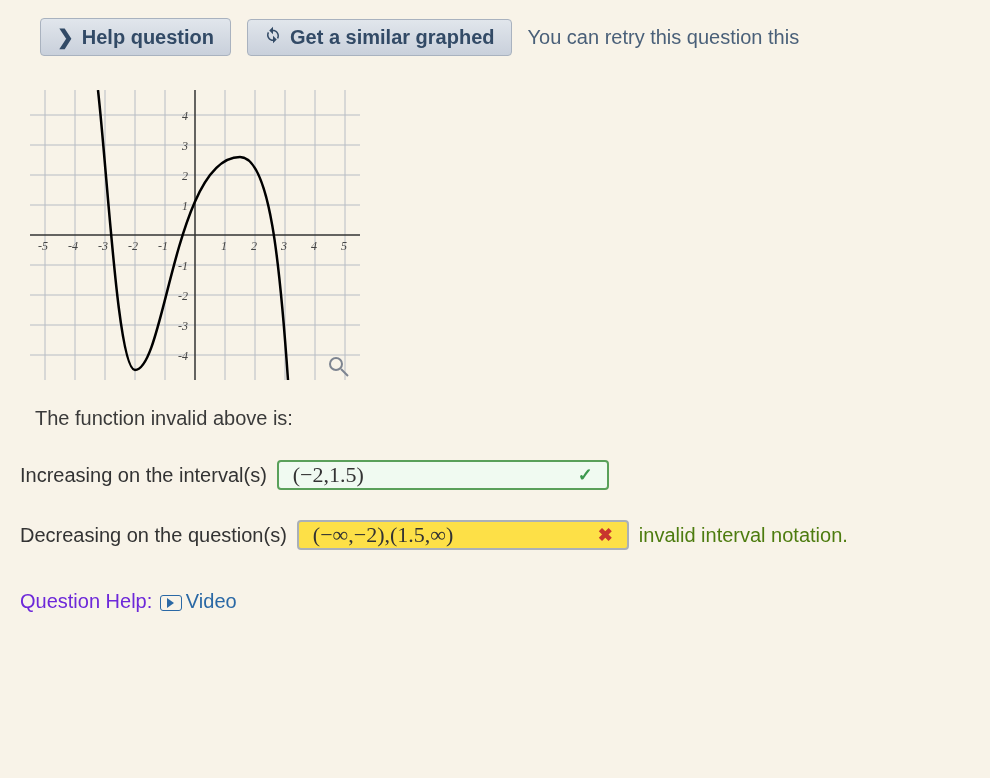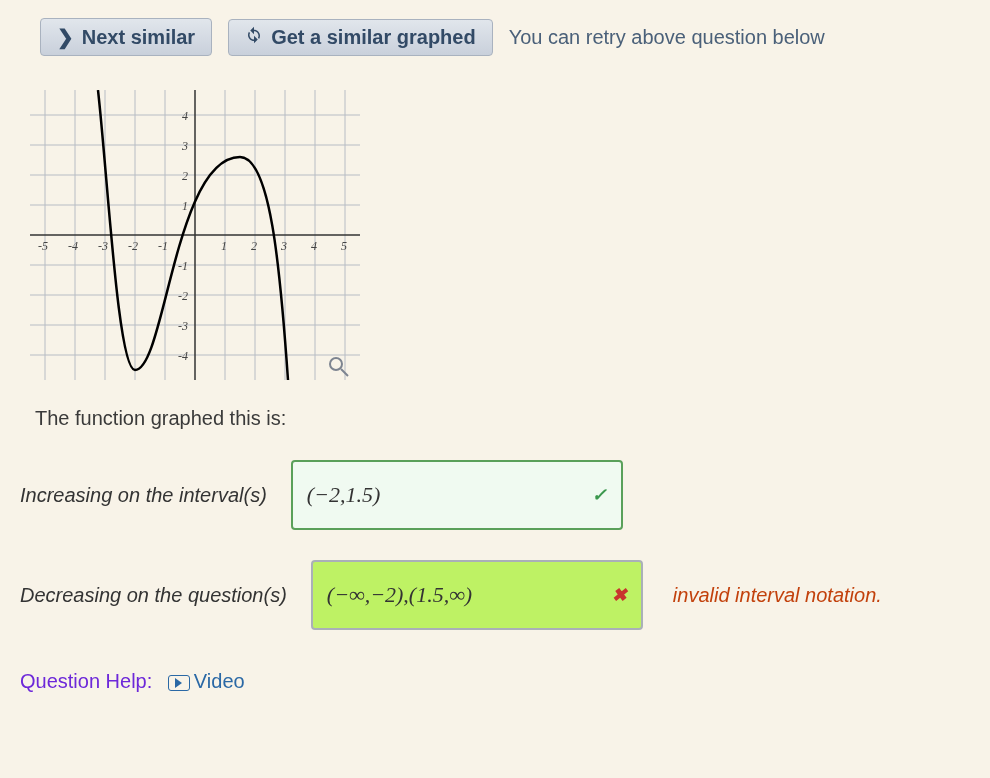--- a/index.html
+++ b/index.html
@@ -47,54 +47,53 @@
     position: relative;
   }
   .prompt-text {
     margin: 22px 0 0 30px;
     color: #3a3a3a;
   }
   .row {
     margin: 30px 0 0 15px;
     display: flex;
     align-items: center;
-    gap: 24px;
-    font-style: italic;
+    gap: 10px;
   }
   .row-label { color: #333; }
   .answer-box {
-    padding: 20px 14px;
+    padding: 0 14px;
     width: 300px;
     border-radius: 4px;
     font-family: Georgia, serif;
     font-size: 22px;
     display: inline-flex;
     align-items: center;
     justify-content: space-between;
     position: relative;
   }
   .answer-box.correct {
     background: #f0faf1;
     border: 2px solid #5aa05a;
   }
   .answer-box.incorrect {
-    background: #bef264;
+    background: #fde047;
     border: 2px solid #aab0b8;
   }
   .mark { font-size: 18px; font-weight: bold; }
   .mark.check { color: #3c984e; }
   .mark.cross { color: #c8352e; }
-  .err-text { color: #c2410c; font-size: 20px; margin-left:6px;}
+  .err-text { color: #4d7c0f; font-size: 20px; }
   .help-row { margin: 40px 0 0 15px; }
   .help-label { color: #6d28d9; }
   .video-link {
     color: #2a68a5;
     text-decoration: none;
     cursor: pointer;
-    margin-left: 10px;
+    margin-left: 2px;
   }
   .play-box {
     display: inline-block;
     border: 1.5px solid #2a68a5;
     border-radius: 3px;
     width: 20px;
     height: 14px;
     position: relative;
     vertical-align: middle;
     margin-right: 4px;
@@ -111,31 +110,31 @@
   svg .axis line { stroke:#333; stroke-width:1.5; }
   svg .tick text { font: italic 12px Georgia; fill:#444; }
   svg .curve { fill:none; stroke:#000; stroke-width:2.5; }
 </style>
 </head>
 <body>
 
 <div class="topbar">
   <div class="tb-button">
     <span class="chev">❯</span>
-    <span>Next similar</span>
+    <span>Help question</span>
   </div>
   <div class="tb-button">
     <span>
       <svg width="18" height="18" viewBox="0 0 24 24">
           <path d="M12 4V1L7 6l5 5V7c3.3 0 6 2.7 6 6 0 1-.3 2-.7 2.8l1.5 1.5C19.5 16 20 14.5 20 13c0-4.4-3.6-8-8-8zm0 14c-3.3 0-6-2.7-6-6 0-1 .3-2 .7-2.8L5.2 7.7C4.5 9 4 10.5 4 12c0 4.4 3.6 8 8 8v3l5-5-5-5v3z" fill="#324a66"></path>
         </svg>
     </span>
     <span>Get a similar graphed</span>
   </div>
-  <span class="retry-text">You can retry above question below</span>
+  <span class="retry-text">You can retry this question this</span>
 </div>
 
 <div class="content">
 
   <div class="graph-wrap">
     <svg width="330" height="290" viewBox="0 0 330 290">
 
       <g class="grid">
         <line x1="15" y1="0" x2="15" y2="290"></line>
           <line x1="45" y1="0" x2="45" y2="290"></line>
@@ -182,21 +181,21 @@
       </g>
       <path class="curve" d="M 68,0 C 78,90 88,280 105,280 C 135,280 145,67 210,67 C 240,67 250,175 258,290"></path>
 
       <g transform="translate(300,268)">
         <circle cx="6" cy="6" r="6" fill="none" stroke="#7d8490" stroke-width="2"></circle>
         <line x1="11" y1="11" x2="18" y2="18" stroke="#7d8490" stroke-width="2"></line>
       </g>
     </svg>
   </div>
 
-  <div class="prompt-text">The function graphed this is:</div>
+  <div class="prompt-text">The function invalid above is:</div>
 
   <div class="row">
     <span class="row-label">Increasing on the interval(s)</span>
     <div class="answer-box correct">
       <span>(−2,1.5)</span>
       <span class="mark check">✓</span>
     </div>
   </div>
 
   <div class="row">

